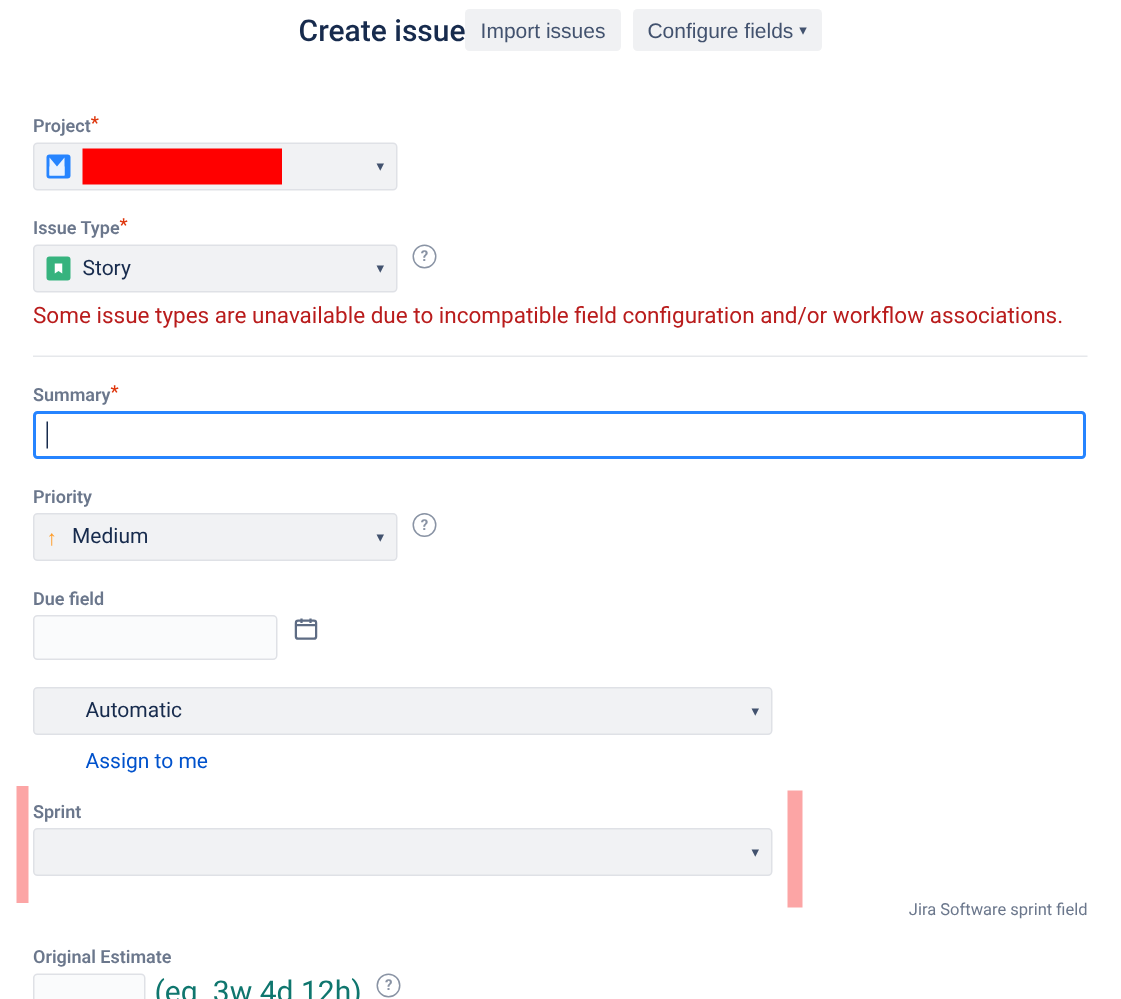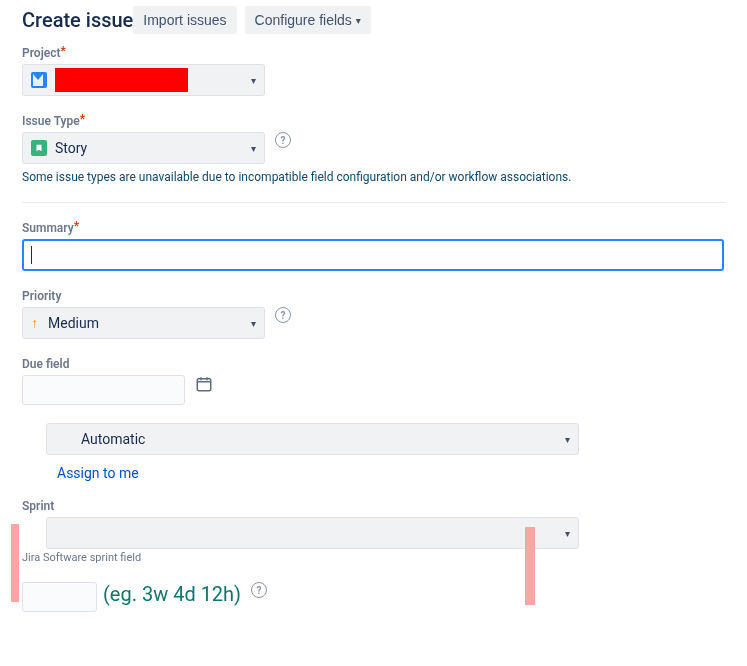--- a/index.html
+++ b/index.html
@@ -8,23 +8,23 @@
     padding: 6px 22px 20px 22px;
     font-family: -apple-system, BlinkMacSystemFont, "Segoe UI", Roboto, sans-serif;
     color: #172B4D;
     font-size: 14px;
     width: 747px;
     background: #fff;
     position: relative;
   }
   .header {
     display: flex;
-    justify-content: flex-start;
+    justify-content: center;
     align-items: center;
-    margin-bottom: 12px;
+    margin-bottom: 43px;
   }
   .title {
     font-size: 20px;
     font-weight: 500;
     color: #172B4D;
   }
   .header-buttons {
     display: flex;
     gap: 8px;
   }
@@ -63,21 +63,21 @@
     font-size: 14px;
     color: #172B4D;
     cursor: pointer;
   }
   .select-box .chev {
     position: absolute;
     right: 8px;
     font-size: 10px;
     color: #42526E;
   }
-  .select-wide { width: 533px; margin-left: 24px; }
+  .select-wide { width: 493px; }
   .inline-icon {
     width: 16px; height: 16px;
     display: inline-flex;
     align-items: center; justify-content: center;
     margin-right: 8px;
     border-radius: 2px;
     flex: 0 0 auto;
   }
   .proj-icon {
     background: #2684FF;
@@ -108,22 +108,22 @@
     border-radius: 50%;
     display: inline-flex;
     align-items: center; justify-content: center;
     font-size: 10px; font-weight: 700;
     color: #8993A4;
     margin-left: 10px;
     vertical-align: middle;
     cursor: pointer;
   }
   .hint {
-    font-size: 12px;
-    color: #0c4a6e;
+    font-size: 15px;
+    color: #b91c1c;
     margin-top: 6px;
   }
   hr.divider {
     border: none;
     border-top: 1px solid #e6e8eb;
     margin: 16px 0 18px 0;
   }
   .text-input {
     width: 702px;
     height: 32px;
@@ -162,21 +162,22 @@
     color: #0052CC;
     font-size: 14px;
     cursor: pointer;
     margin-top: 10px;
     display: inline-block;
     margin-left: 35px;
   }
   .desc-small {
     font-size: 11px;
     color: #6B778C;
-    margin-top: 2px;
+    margin-top: 16px;
+    text-align: right;
   }
   .eg-text { color: #0f766e; margin-left: 6px; font-size: 20px; }
   .pink-left, .pink-right {
     position: absolute;
     background: #FCA5A5;
     width: 8px;
     height: 78px;
   }
   .pink-left { left: 11px; top: 524px; }
   .pink-right { left: 525px; top: 527px; width: 10px; }
@@ -282,20 +283,21 @@
 <div class="field-group">
   <label class="field-label">Sprint</label>
   <div class="select-box select-wide">
     <span></span>
     <span class="chev">▾</span>
   </div>
   <div class="desc-small">Jira Software sprint field</div>
 </div>
 
 <div class="field-group" style="margin-bottom:0;">
+  <label class="field-label">Original Estimate</label>
   <div class="row">
     <input type="text" class="text-input small" style="">
     <span class="eg-text">(eg. 3w 4d 12h)</span>
     <span class="help-icon">?</span>
   </div>
 </div>
 
 <div class="pink-left"></div>
 <div class="pink-right"></div>
 

